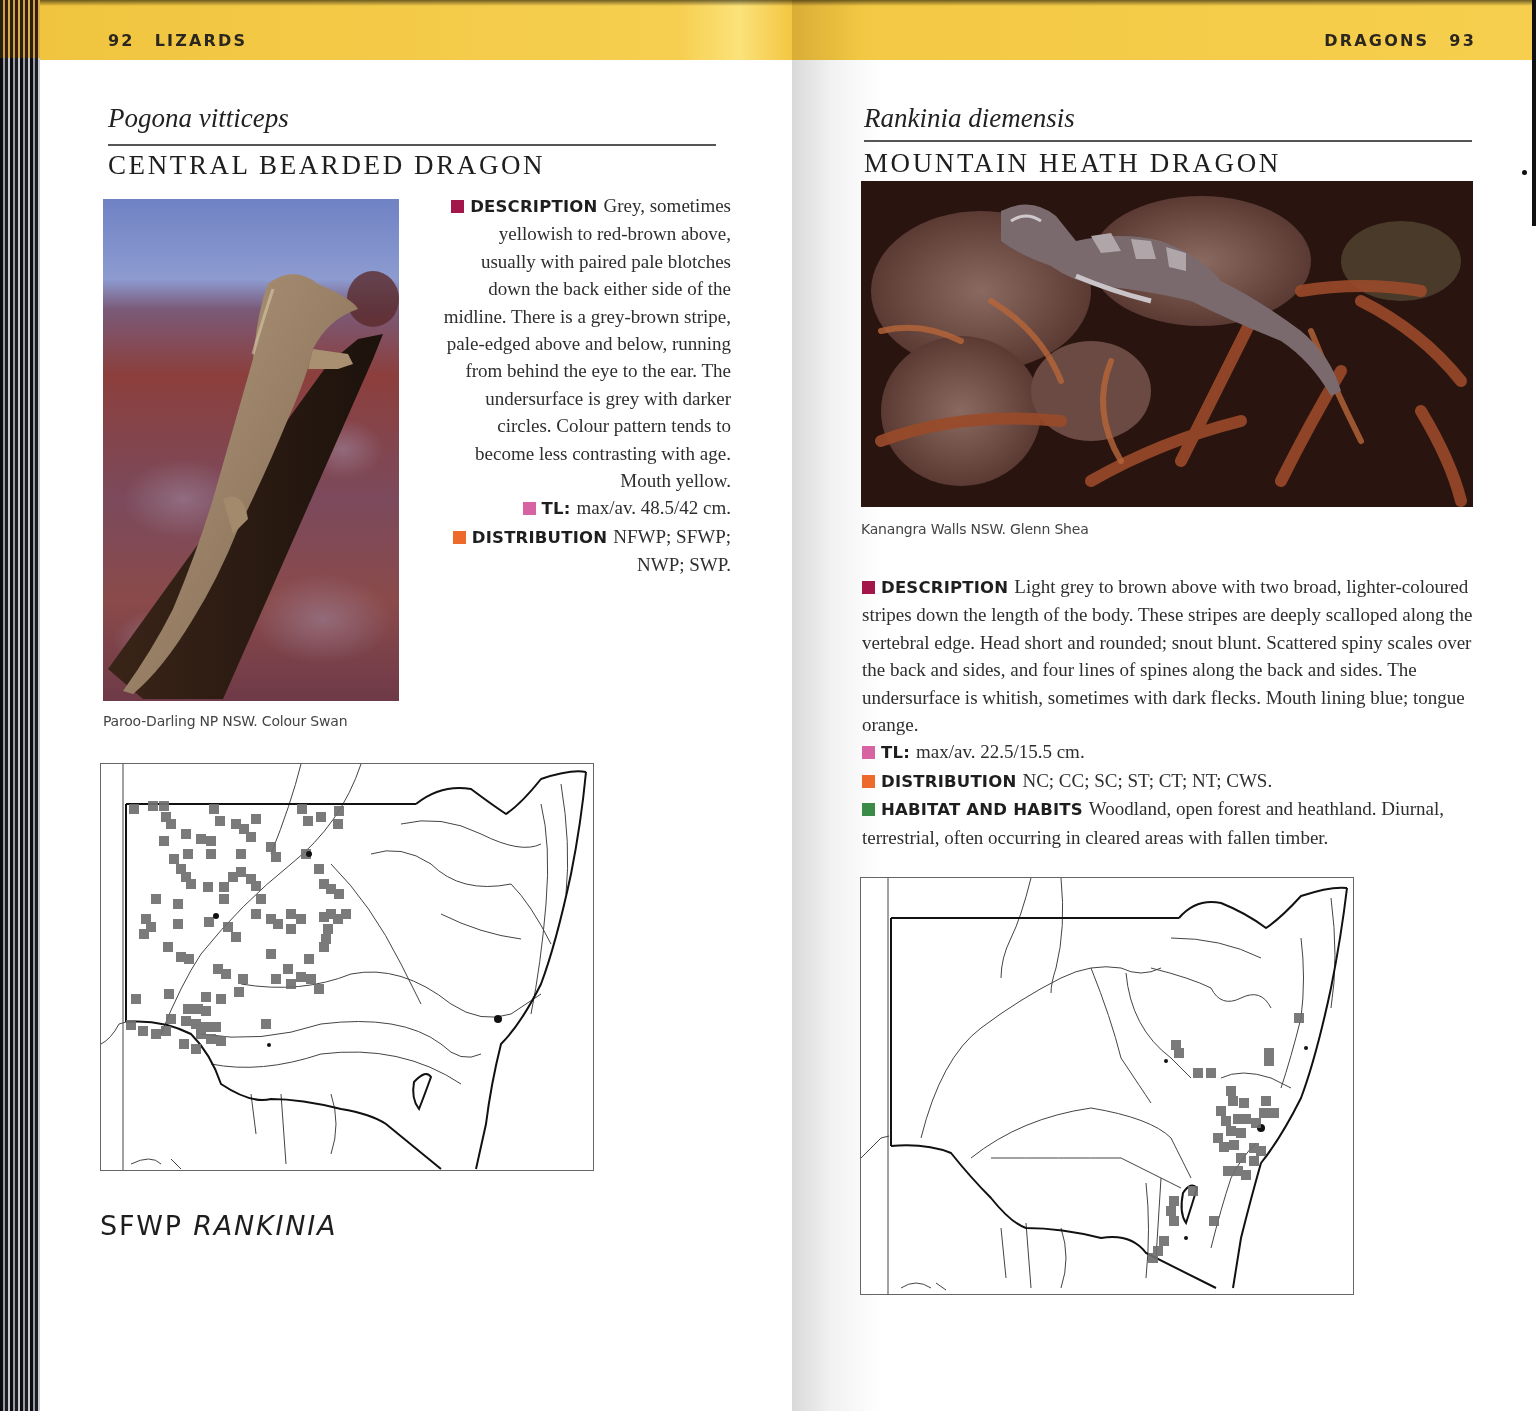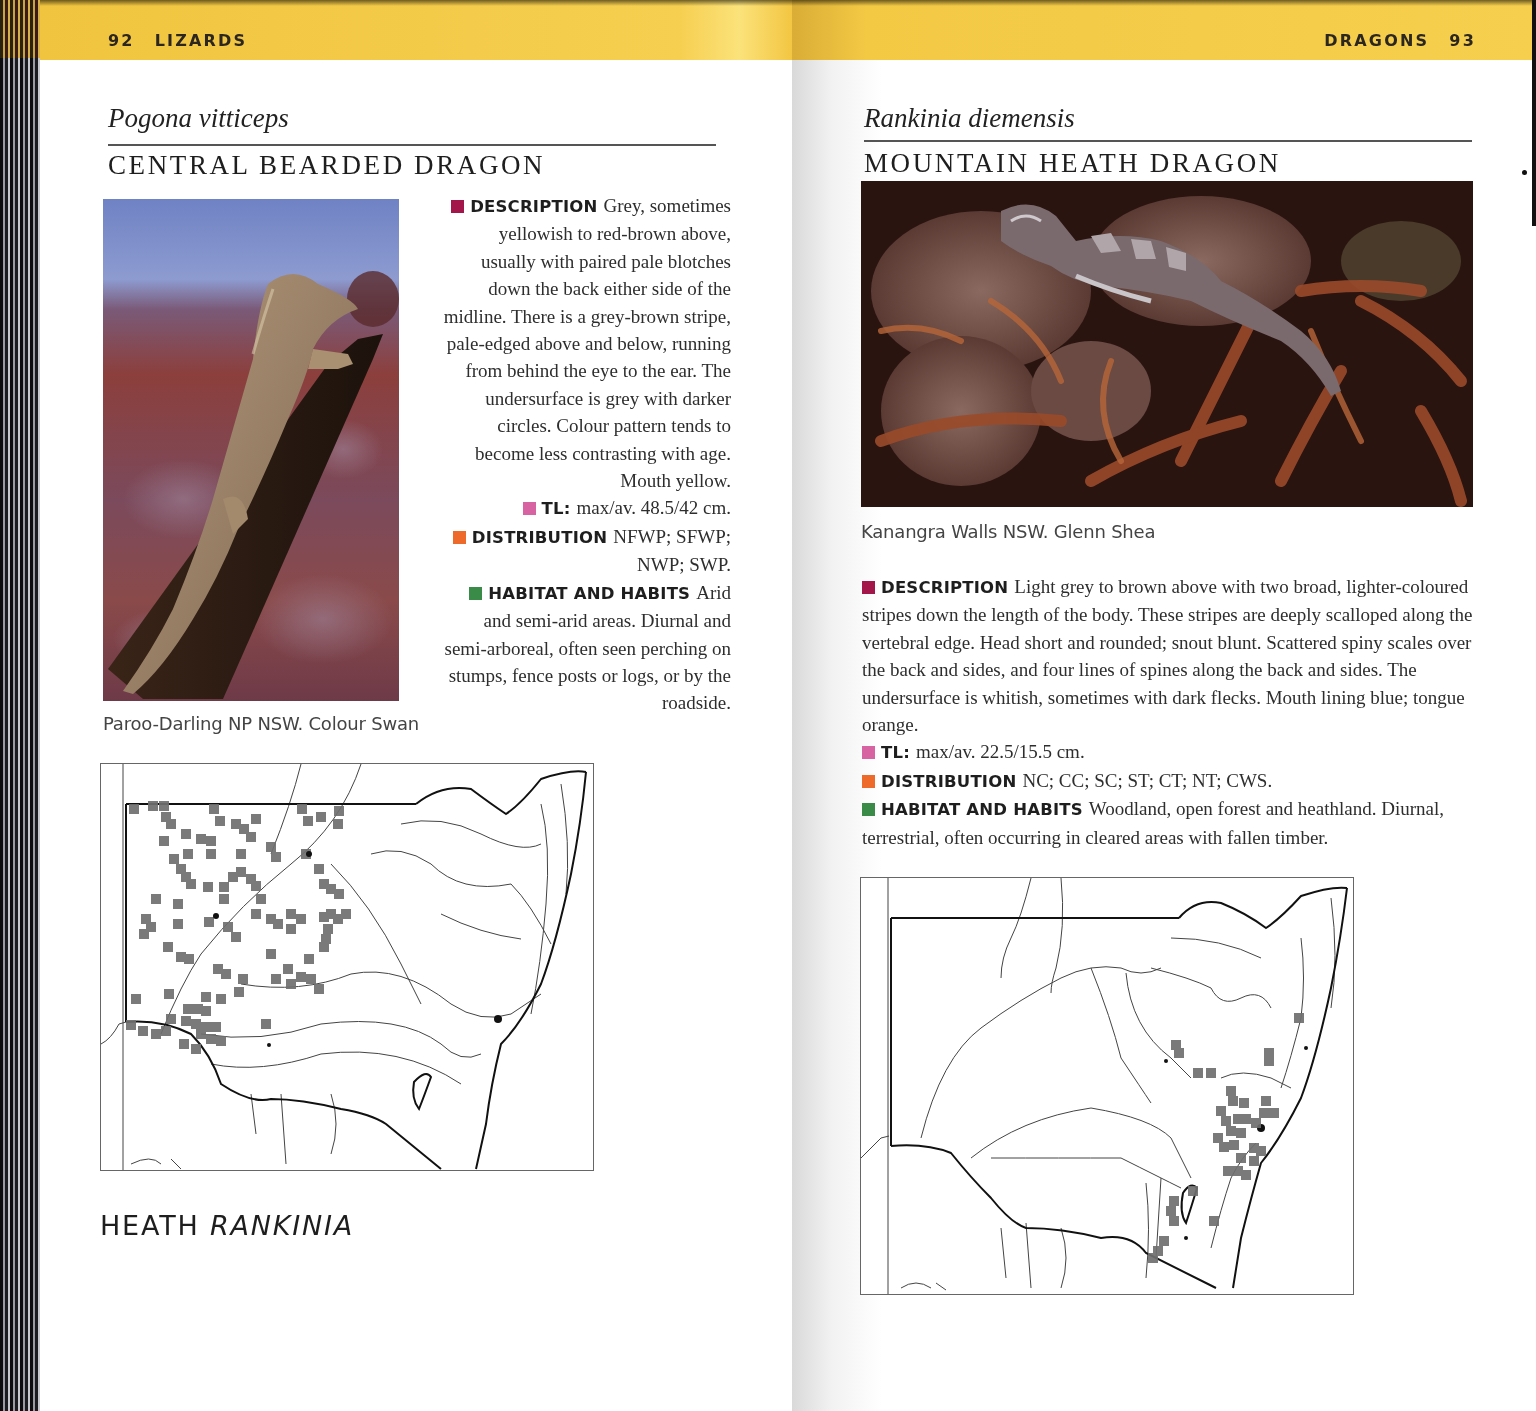--- a/index.html
+++ b/index.html
@@ -31,21 +31,21 @@
     letter-spacing: 2.2px; color: #2b2620; font-weight: bold; text-align: right; }
   .page-left .running-head { left: 68px; }
   .page-right .running-head { right: 60px; margin-left: 24px; }
   .running-head .pg { margin: 0 10px; }
 
   .sci-name { position: absolute; font-family: "Liberation Serif", serif; font-style: italic; font-size: 27px; color: #222; }
   .rule { position: absolute; height: 1.5px; background: #555; }
   .common-name { position: absolute; font-family: Liberation Serif, serif; font-size: 27px; letter-spacing: 2.6px; color: #1e1e1e; }
 
   .photo { position: absolute; overflow: hidden; }
-  .caption { position: absolute; font-family: "DejaVu Sans", sans-serif; font-size: 18px; color: #444; letter-spacing: -0.2px; }
+  .caption { position: absolute; font-family: "DejaVu Sans", sans-serif; font-size: 14px; color: #444; letter-spacing: -0.2px; }
 
   .body-text { position: absolute; font-family: "Liberation Serif", serif; font-size: 19px; line-height: 27.4px; color: #2e2e2e; }
   .body-text p { margin: 0; }
   .label { font-family: "DejaVu Sans", sans-serif; font-weight: bold; font-size: 16.5px; color: #1e1e1e; letter-spacing: 0.2px; margin-right: 6px; }
   .sq { display: inline-block; width: 13px; height: 13px; margin-right: 6px; vertical-align: -1px; }
 
   .map { position: absolute; border: 1.5px solid #666; background: #fff; overflow: hidden; }
   .map svg { display: block; }
 
   .genus-title { position: absolute; font-family: "DejaVu Sans", sans-serif; font-size: 27px; letter-spacing: 1.8px; color: #1e1e1e; }
@@ -112,21 +112,20 @@
         <path d="M 210 150 L 245 155 L 250 165 L 235 170 L 205 170 Z" fill="#a89070"></path>
         <path d="M 120 300 Q 140 290 145 320 L 130 335 Z" fill="#a48a6c"></path>
       </svg>
     </div>
     <div class="caption" style="left:63px; top:713px;">Paroo-Darling NP NSW. Colour Swan</div>
 
     <div class="body-text" style="left:401px; top:192px; width:290px;text-align:right;">
       <p><span class="sq" style="background:#a3164a;"></span><span class="label">DESCRIPTION</span><span>Grey, sometimes yellowish to red-brown above, usually with paired pale blotches down the back either side of the midline. There is a grey-brown stripe, pale-edged above and below, running from behind the eye to the ear. The undersurface is grey with darker circles. Colour pattern tends to become less contrasting with age. Mouth yellow.</span></p>
       <p><span class="sq" style="background:#d763a3;"></span><span class="label">TL:</span><span>max/av. 48.5/42 cm.</span></p>
       <p><span class="sq" style="background:#ee6a2a;"></span><span class="label">DISTRIBUTION</span><span>NFWP; SFWP; NWP; SWP.</span></p>
-      <p><span class="sq" style="background:#3a8a48;"></span><span class="label">HABITAT AND HABITS</span><span>Arid and semi-arid areas. Diurnal and semi-arboreal, often seen perching on stumps, fence posts or logs, or by the roadside.</span></p>
     </div>
 
     <div class="map" style="left:60px; top:763px; width:494px; height:408px;">
       <svg width="494" height="408" viewBox="0 0 494 408">
         <g fill="none" stroke="#444" stroke-width="1">
           <line x1="22" y1="0" x2="22" y2="408"></line>
           <path d="M 0 280 Q 10 275 18 260 L 25 258"></path>
           <path d="M 260 0 Q 240 60 190 100 Q 140 140 100 190 Q 80 220 60 270"></path>
           <path d="M 200 0 Q 190 40 170 90"></path>
           <path d="M 230 100 Q 270 140 300 200 L 320 240"></path>
@@ -254,21 +253,21 @@
             <rect x="105" y="270" width="10" height="10"></rect>
             <rect x="115" y="272" width="10" height="10"></rect>
             <rect x="78" y="275" width="10" height="10"></rect>
             <rect x="90" y="280" width="10" height="10"></rect>
         </g>
         <circle cx="208" cy="90" r="3" fill="#111"></circle>
         <circle cx="115" cy="152" r="3" fill="#111"></circle>
       </svg>
     </div>
 
-    <div class="genus-title" style="left:60px; top:1210px;"><span>HEATH</span> <span class="it">RANKINIA</span></div>
+    <div class="genus-title" style="left:60px; top:1210px;"><span>SFWP</span> <span class="it">RANKINIA</span></div>
   </div>
 
   <div class="page-right">
     <div class="header-band"></div>
     <div class="top-shadow"></div>
     <div class="edge"></div>
     <div class="running-head">
       <span>DRAGONS</span><span class="pg"></span><span>93</span>
     </div>
 

